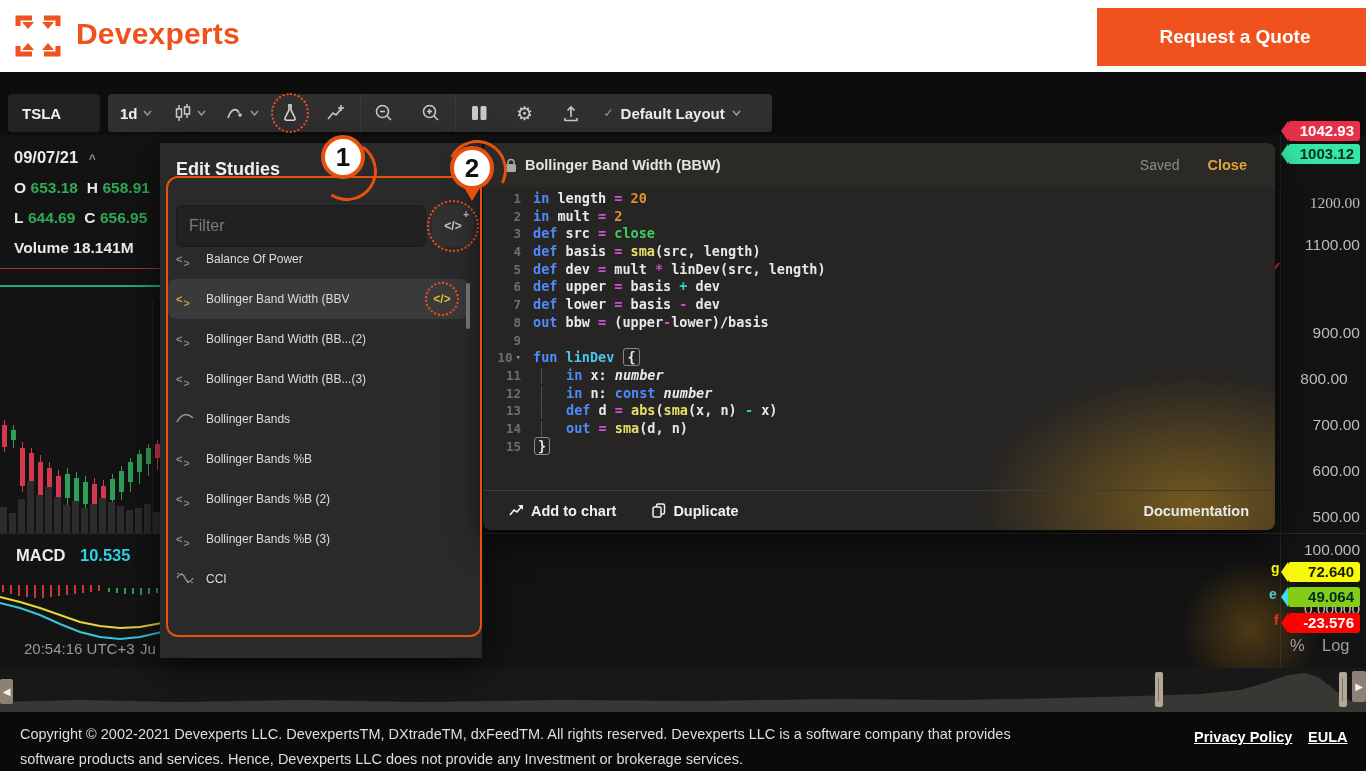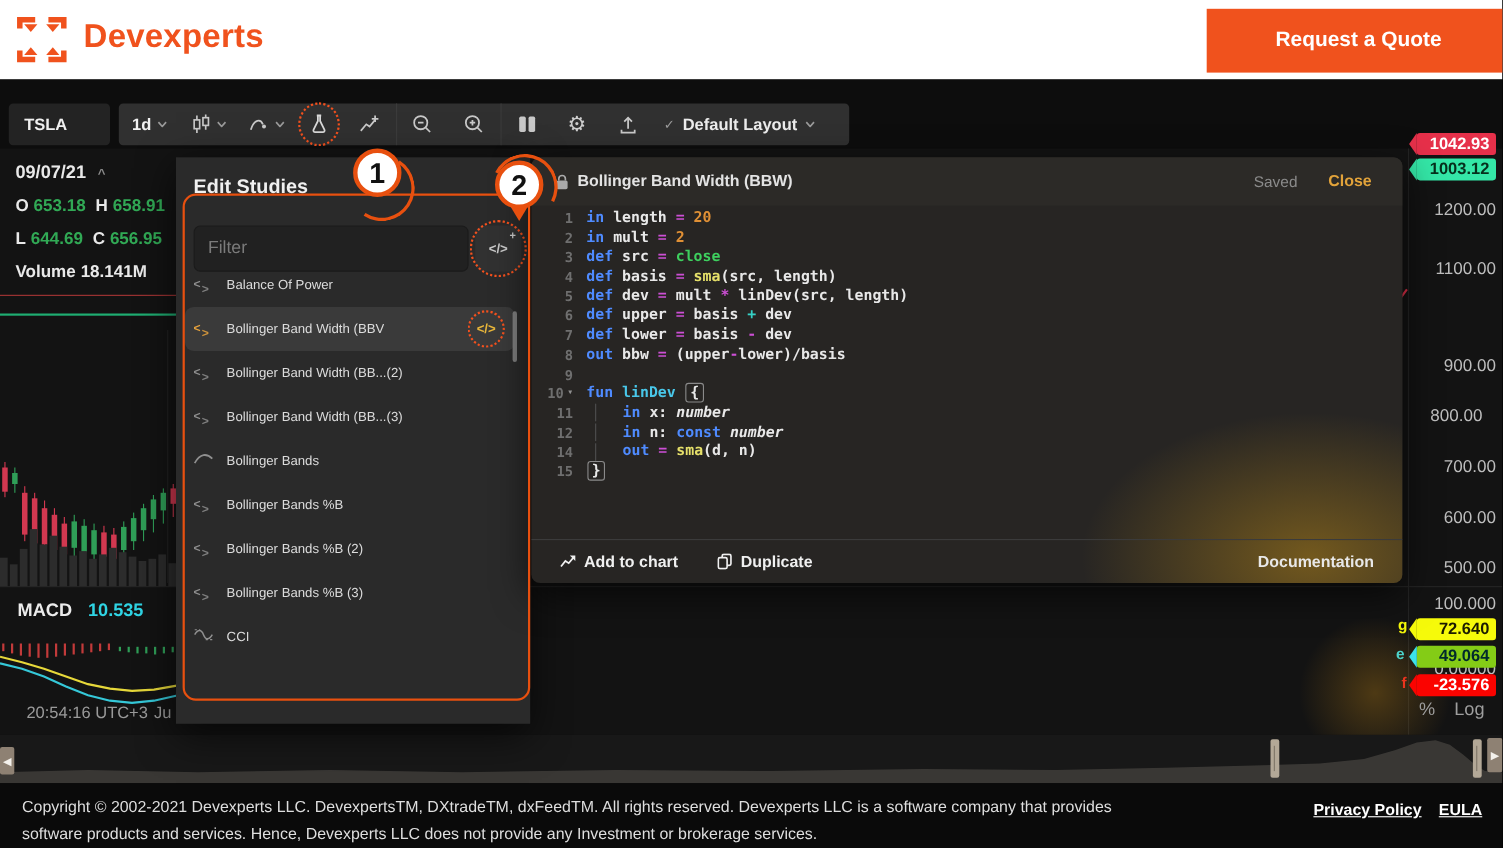--- a/index.html
+++ b/index.html
@@ -264,21 +264,21 @@
   <div id="clock">20:54:16 UTC+3</div>
   <div id="month-frag">Ju</div>
 
   <div id="axis">
     <div class="badge b-red" style="top:-14px;">1042.93</div>
     <div class="badge b-grn" style="top:9px;">1003.12</div>
     <div class="badge b-yel" style="top:427px;">72.640</div>
     <div class="badge b-cyn" style="top:452px;">49.064</div>
     <div class="badge b-red2" style="top:478px;">-23.576</div>
   <div class="axl" style="top: 9px;">1300.00</div>
-      <div class="axl" style="top: 47px;">1200.00</div>
+      <div class="axl" style="top: 59px; font-family: Liberation Serif, serif;">1200.00</div>
       <div class="axl" style="top: 101px;">1100.00</div>
       <div class="axl" style="top: 189px;">900.00</div>
       <div class="axl" style="top: 235px; text-align: center;">800.00</div>
       <div class="axl" style="top: 281px;">700.00</div>
       <div class="axl" style="top: 327px;">600.00</div>
       <div class="axl" style="top: 373px;">500.00</div>
       <div class="axl" style="top: 406px;">100.000</div>
       <div class="axl" style="top: 465px;">0.00000</div>
     </div>
   <svg class="abs" style="left:1256px;top:256px;z-index:1;" width="26" height="22">
@@ -545,20 +545,26 @@
           <span class="g">
             <span>11</span>
           </span>
           <span class="c"><span class="t-ind"></span><span class="t-kw">in </span><span class="t-id">x: </span><span class="t-typ">number</span></span>
         </div>
         <div class="cl">
           <span class="g">
             <span>12</span>
           </span>
           <span class="c"><span class="t-ind"></span><span class="t-kw">in </span><span class="t-id">n: </span><span class="t-kw">const </span><span class="t-typ">number</span></span>
+        </div>
+        <div class="cl">
+          <span class="g">
+            <span>13</span>
+          </span>
+          <span class="c"><span class="t-ind"></span><span class="t-kw">def </span><span class="t-id">d </span><span class="t-op">= </span><span class="t-fn">abs</span><span class="t-id">(</span><span class="t-fn">sma</span><span class="t-id">(x, n) </span><span class="t-opt">- </span><span class="t-id">x)</span></span>
         </div>
         <div class="cl">
           <span class="g">
             <span>14</span>
           </span>
           <span class="c"><span class="t-ind"></span><span class="t-kw">out </span><span class="t-op">= </span><span class="t-fn">sma</span><span class="t-id">(d, n)</span></span>
         </div>
         <div class="cl">
           <span class="g">
             <span>15</span>

